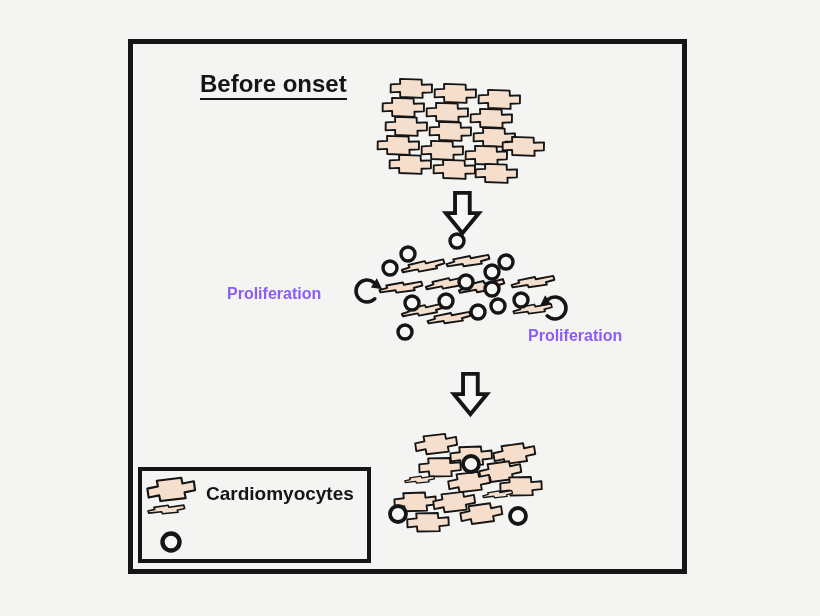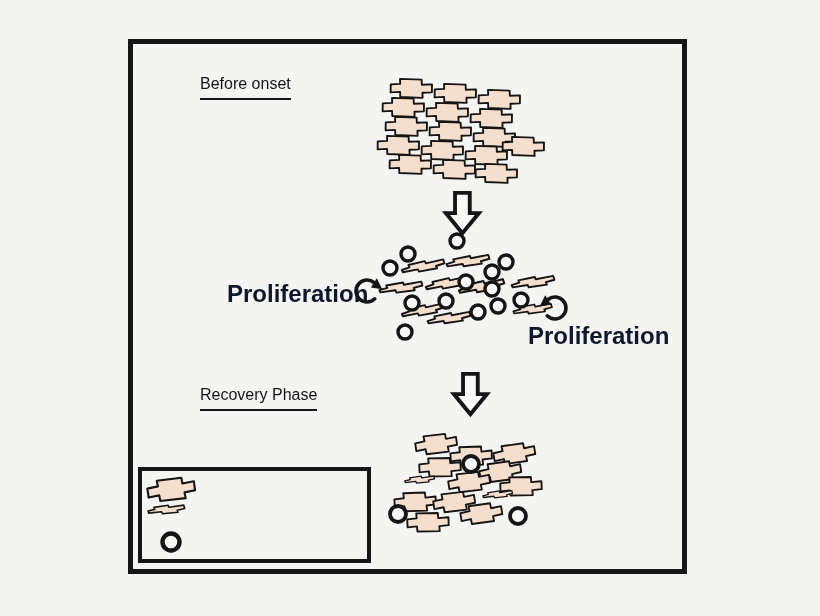--- a/index.html
+++ b/index.html
@@ -10,28 +10,28 @@
     position:relative;
     overflow:hidden;
   }
   .canvas{position:absolute;inset:0;width:820px;height:616px;}
   .frame{
     position:absolute;left:128px;top:39px;width:549px;height:525px;
     border:5px solid #151515;background:transparent;z-index:1;
   }
   .artwork{position:absolute;left:0;top:0;width:820px;height:616px;z-index:2;}
   .label{
-    position:absolute;z-index:3;color:#151515;font-weight:400;
-    font-size:16px;line-height:26px;white-space:nowrap;
+    position:absolute;z-index:3;color:#151515;font-weight:700;
+    font-size:24px;line-height:26px;white-space:nowrap;
   }
   .underline{border-bottom:2.5px solid #151515;padding-bottom:1px;display:inline-block;}
   .trail{padding-right:16px;}
   .prolif{
-    position:absolute;z-index:3;color:#0f172a;font-weight:700;
-    font-size:24px;line-height:24px;white-space:nowrap;text-align:right;
+    position:absolute;z-index:3;color:#8b5cf6;font-weight:700;
+    font-size:16px;line-height:24px;white-space:nowrap;text-align:right;
   }
   .legend-box{
     position:absolute;left:138px;top:467px;width:225px;height:88px;
     border:4px solid #151515;z-index:1;background:transparent;
   }
   .legend-label{
     position:absolute;z-index:3;color:#151515;font-weight:700;
     font-size:19px;line-height:22px;white-space:nowrap;
   }
   .cm-shape{fill:#F6DECC;stroke:#151515;stroke-width:2.6;stroke-linejoin:round;}
@@ -46,29 +46,27 @@
 
 <div class="canvas">
 
   <div class="frame"></div>
 
   <div class="label" style="left:200px;top:71px;">
     <span class="underline">Before onset</span>
   </div>
 
 
-  <div class="label" style="left:200px;top:382px;">
-    <span class="underline">Recovery Phase</span>
-  </div>
 
   <div class="prolif" style="left:227px;top:282px;">Proliferation</div>
 
   <div class="prolif" style="left:528px;top:324px;">Proliferation</div>
 
   <div class="legend-box"></div>
+  <div class="legend-label" style="left:206px;top:483px;">Cardiomyocytes</div>
 
   <svg class="artwork" viewBox="0 0 820 616">
     <defs>
       <path id="cm" d="M1,13 L14,11 L13,4 L43,2 L44,9 L58,7 L59,18 L46,20 L47,27 L16,29 L15,22 L2,24 Z"></path>
       <path id="sl" d="M1,9 L11,7 L10,4 L31,2 L32,5 L54,3 L55,8 L44,10 L45,13 L22,14 L21,11 L2,12 Z"></path>
       <path id="blkarrow" d="M12,2 L28,2 L28,24 L38,24 L20,46 L2,24 L12,24 Z"></path>
       <g id="rotarrow">
         <path class="rot-arc" d="M22.8,22.8 A11,11 0 1 1 22.1,6.6"></path>
         <polygon class="rot-head" points="18.9,11.4 24.8,2.3 30.2,13.2"></polygon>
       </g>

